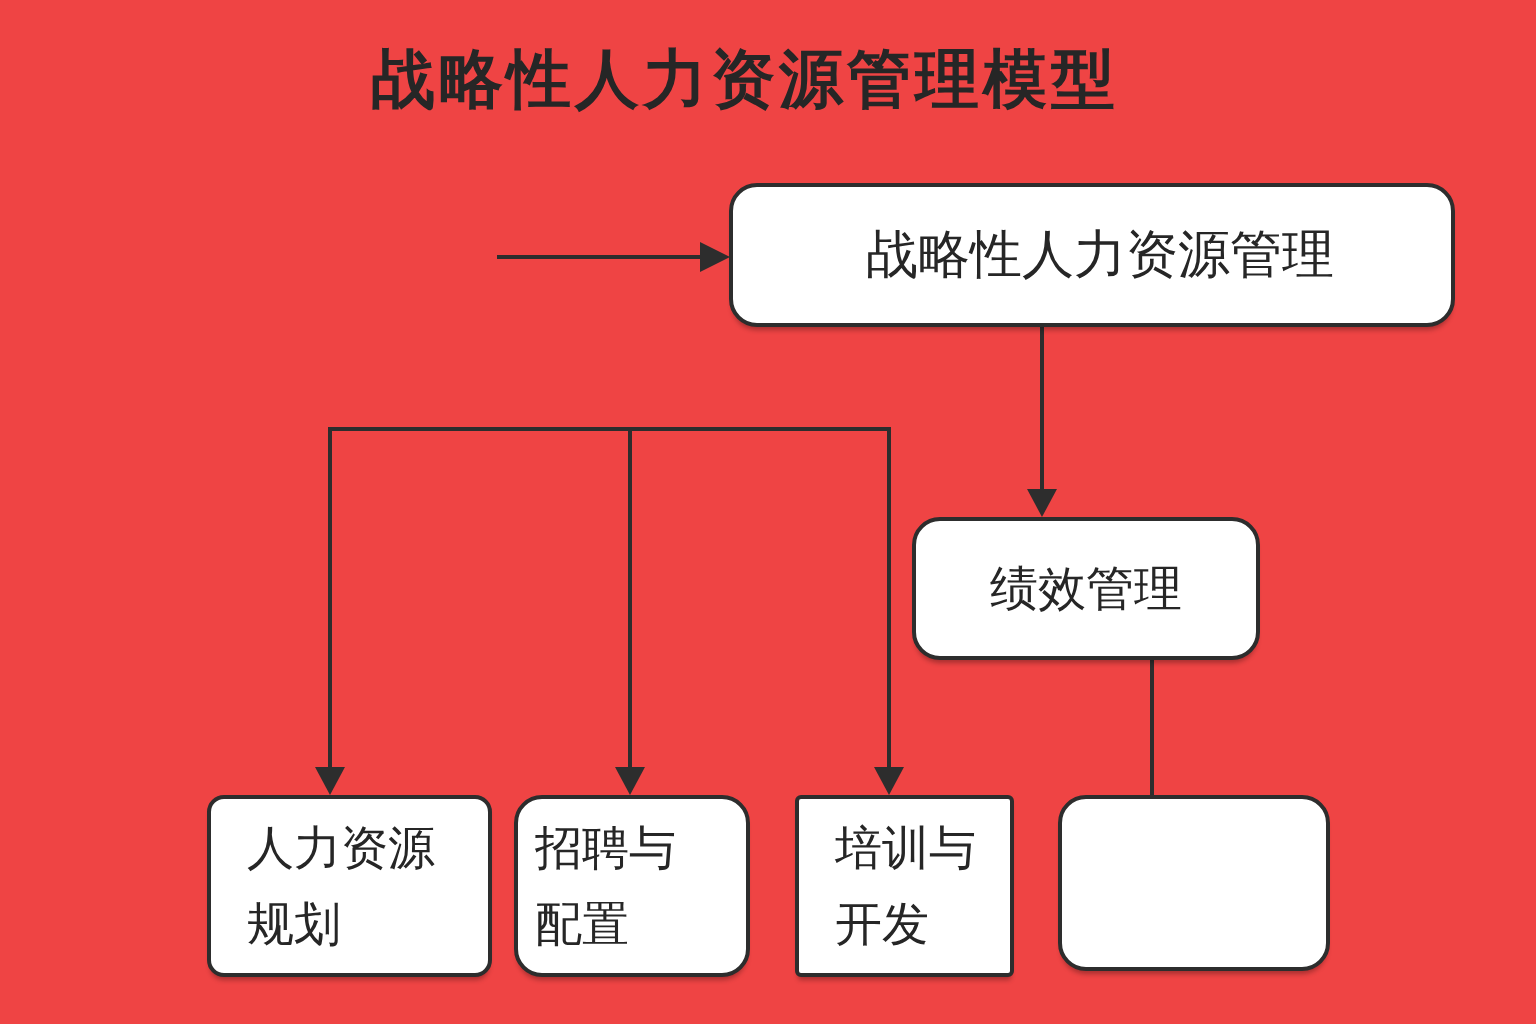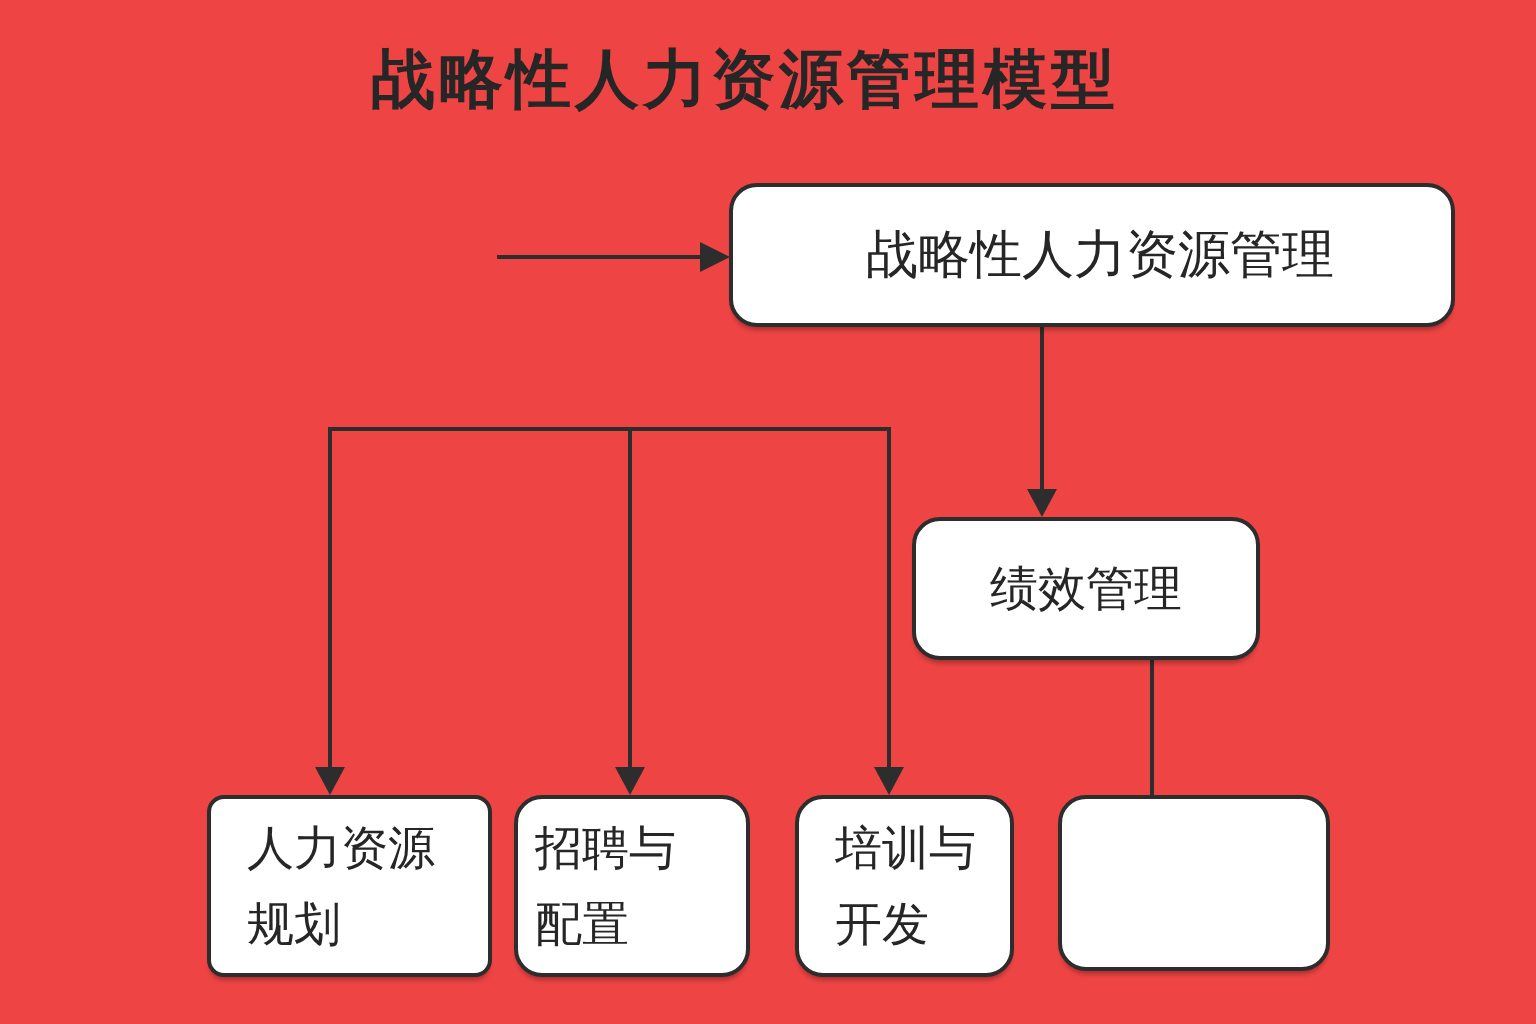--- a/index.html
+++ b/index.html
@@ -67,21 +67,21 @@
     font-weight: 500;
     text-align: left;
     line-height: 1.62;
   }
   
   #node-corporate   { left: 143px; top: 183px; width: 354px; height: 144px; }
   #node-shrm        { left: 729px; top: 183px; width: 726px; height: 144px; padding-left: 16px; }
   #node-performance { left: 912px; top: 517px; width: 348px; height: 143px; }
   #node-planning    { left: 207px; top: 795px; width: 285px; height: 182px; border-radius: 17px; }
   #node-recruit     { left: 514px; top: 795px; width: 236px; height: 182px; padding-left: 17px; }
-  #node-training    { left: 795px; top: 795px; width: 219px; height: 182px; }
+  #node-training    { left: 795px; top: 795px; width: 219px; height: 182px; border-radius: 6px; }
   #node-empty       { left: 1058px; top: 795px; width: 272px; height: 176px; }
 </style>
 </head>
 <body>
 
 <div class="canvas">
 
   <svg class="connectors" viewBox="0 0 1536 1024" xmlns="http://www.w3.org/2000/svg">
     <g stroke="#2d2d2d" stroke-width="4" fill="none">
       <line x1="497" y1="257" x2="706" y2="257"></line>

